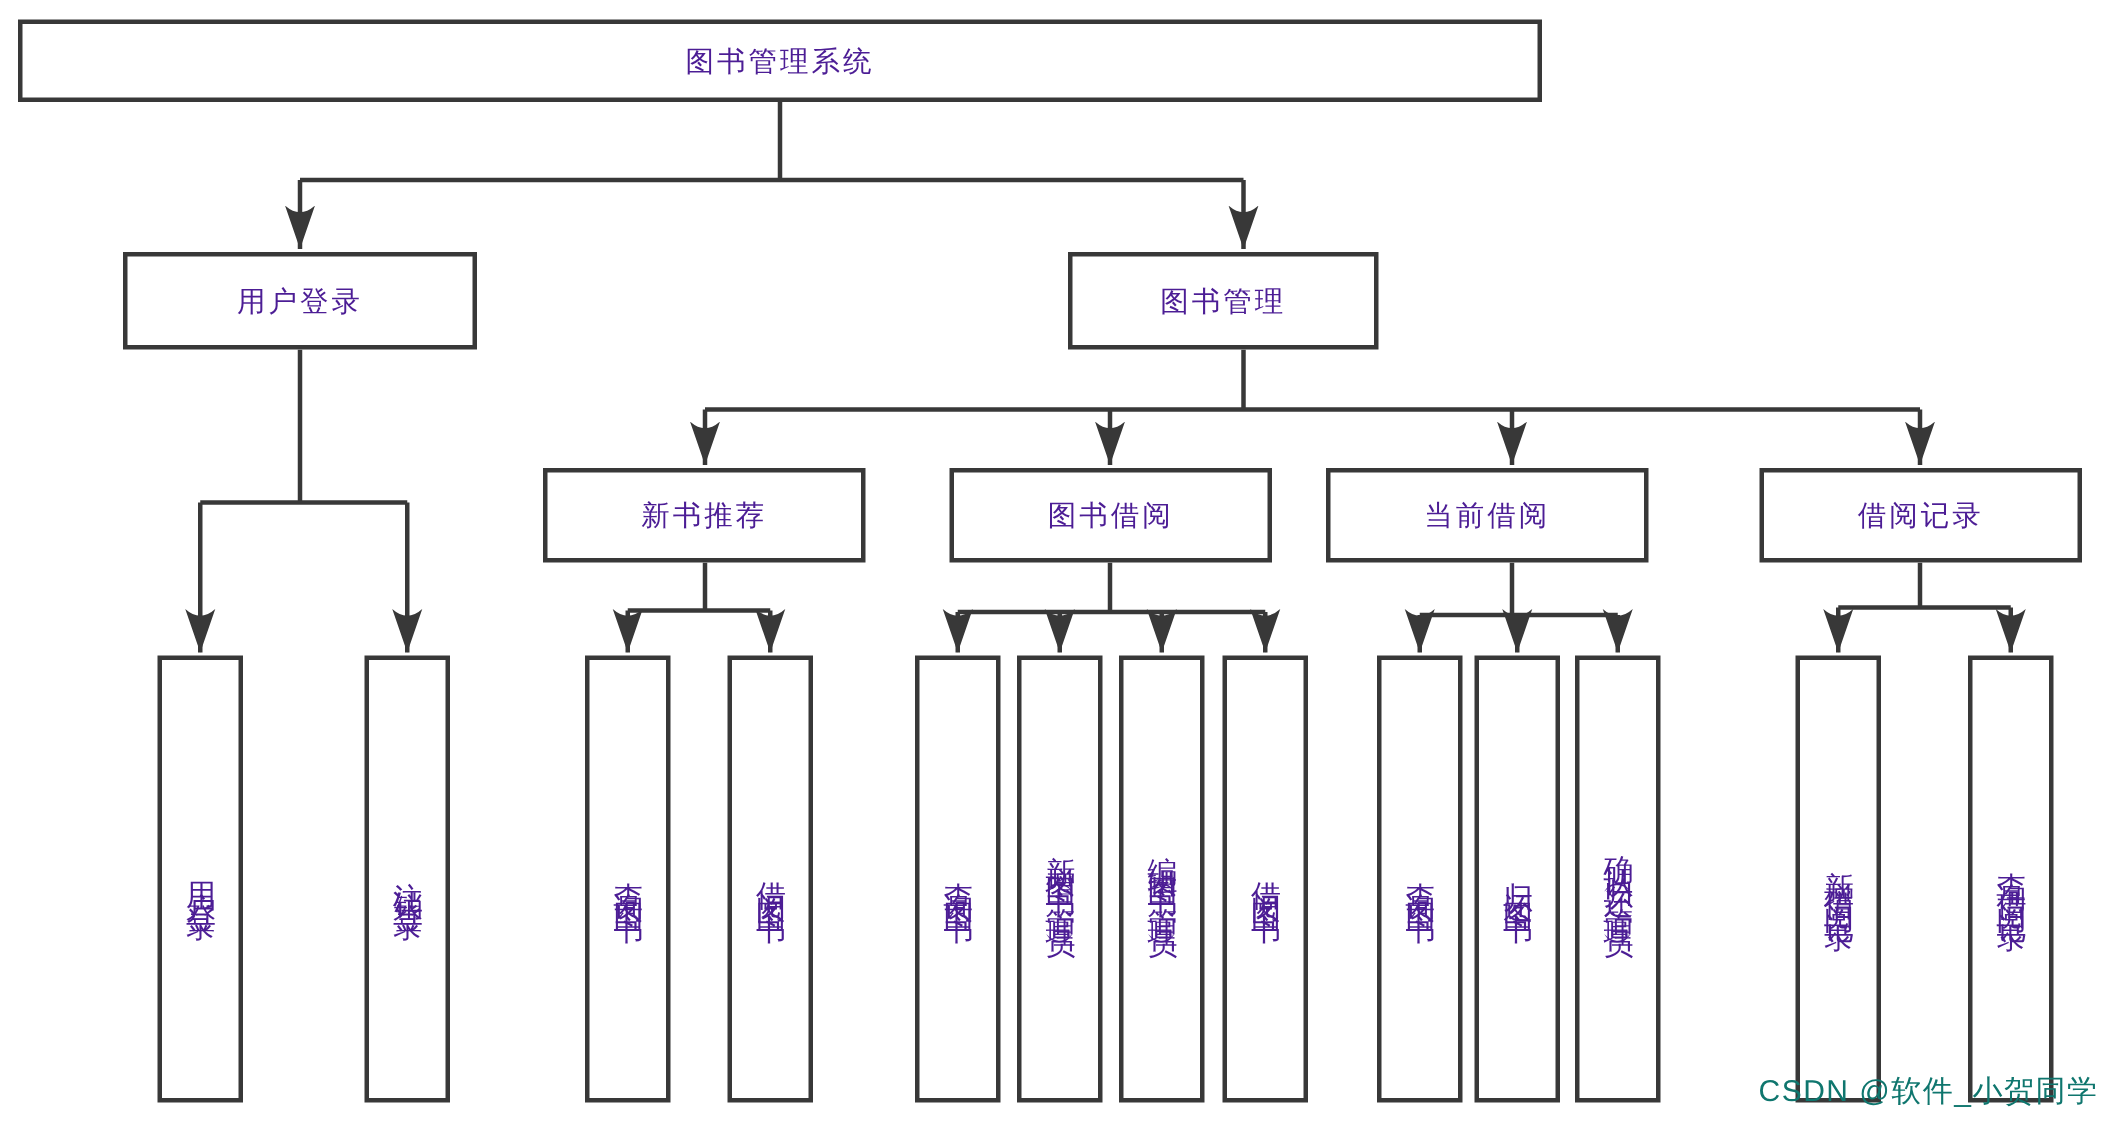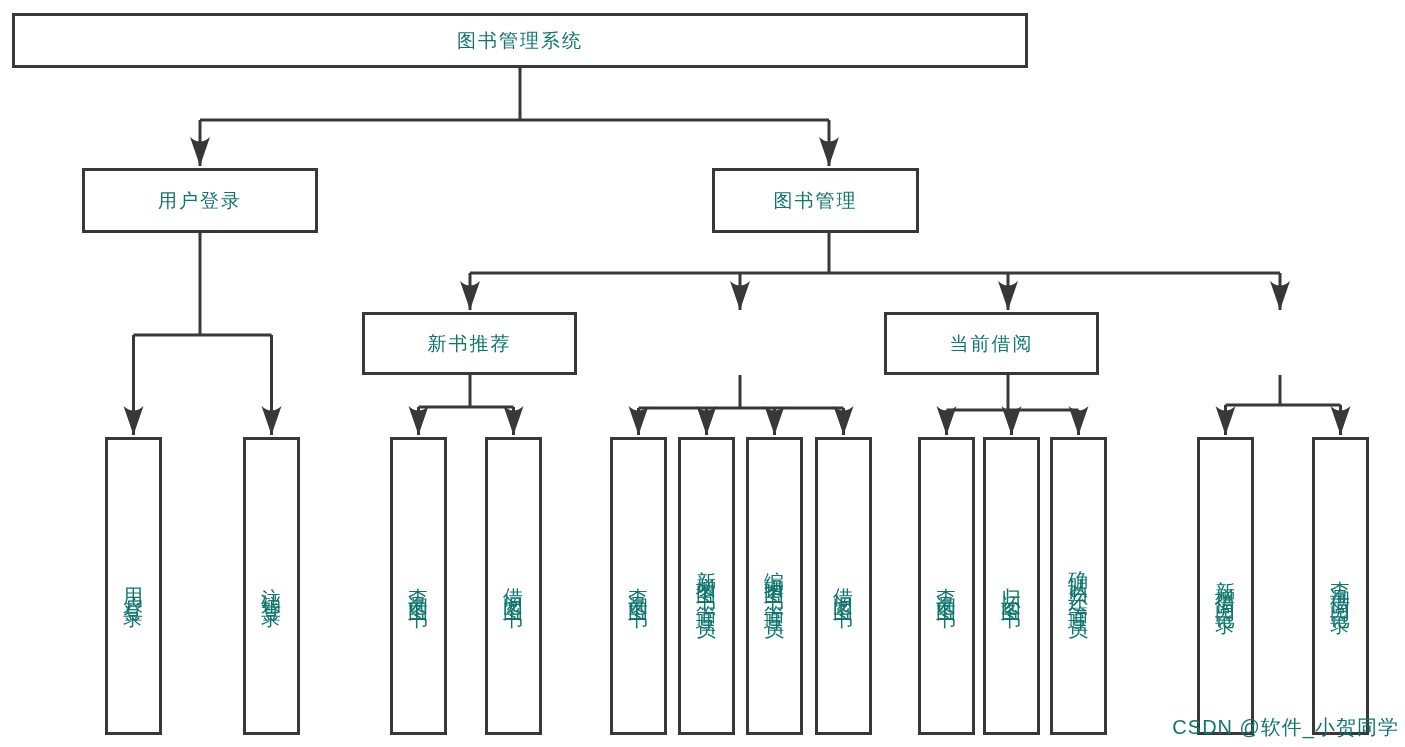--- a/index.html
+++ b/index.html
@@ -26,21 +26,21 @@
     fill: none;
   }
   .box {
     position: absolute;
     box-sizing: border-box;
     border: 3px solid #383838;
     background: #ffffff;
     display: flex;
     align-items: center;
     justify-content: center;
-    color: #0f766e;
+    color: #4c1d95;
     font-size: 19px;
     letter-spacing: 2px;
     text-align: center;
     z-index: 2;
   }
   
   .b-root   { left: 12px;   top: 13px;  width: 1016px; height: 55px; }
   
   .b-login  { left: 82px;   top: 168px; width: 236px;  height: 65px; }
   .b-mgmt   { left: 712px;  top: 168px; width: 207px;  height: 65px; }
@@ -136,21 +136,23 @@
     <line class="ln" x1="1225.5" y1="405" x2="1225.5" y2="435" marker-end="url(#ah)"></line>
     <line class="ln" x1="1340.5" y1="405" x2="1340.5" y2="435" marker-end="url(#ah)"></line>
   </svg>
 
   <div class="box b-root">图书管理系统</div>
 
   <div class="box b-login">用户登录</div>
   <div class="box b-mgmt">图书管理</div>
 
   <div class="box lvl3 b-new">新书推荐</div>
+  <div class="box lvl3 b-borrow">图书借阅</div>
   <div class="box lvl3 b-cur">当前借阅</div>
+  <div class="box lvl3 b-rec">借阅记录</div>
 
   <div class="box leaf lf1">
     <span>用户登录</span>
   </div>
   <div class="box leaf lf2">
     <span>注销登录</span>
   </div>
 
   <div class="box leaf lf3">
     <span>查询图书</span>

